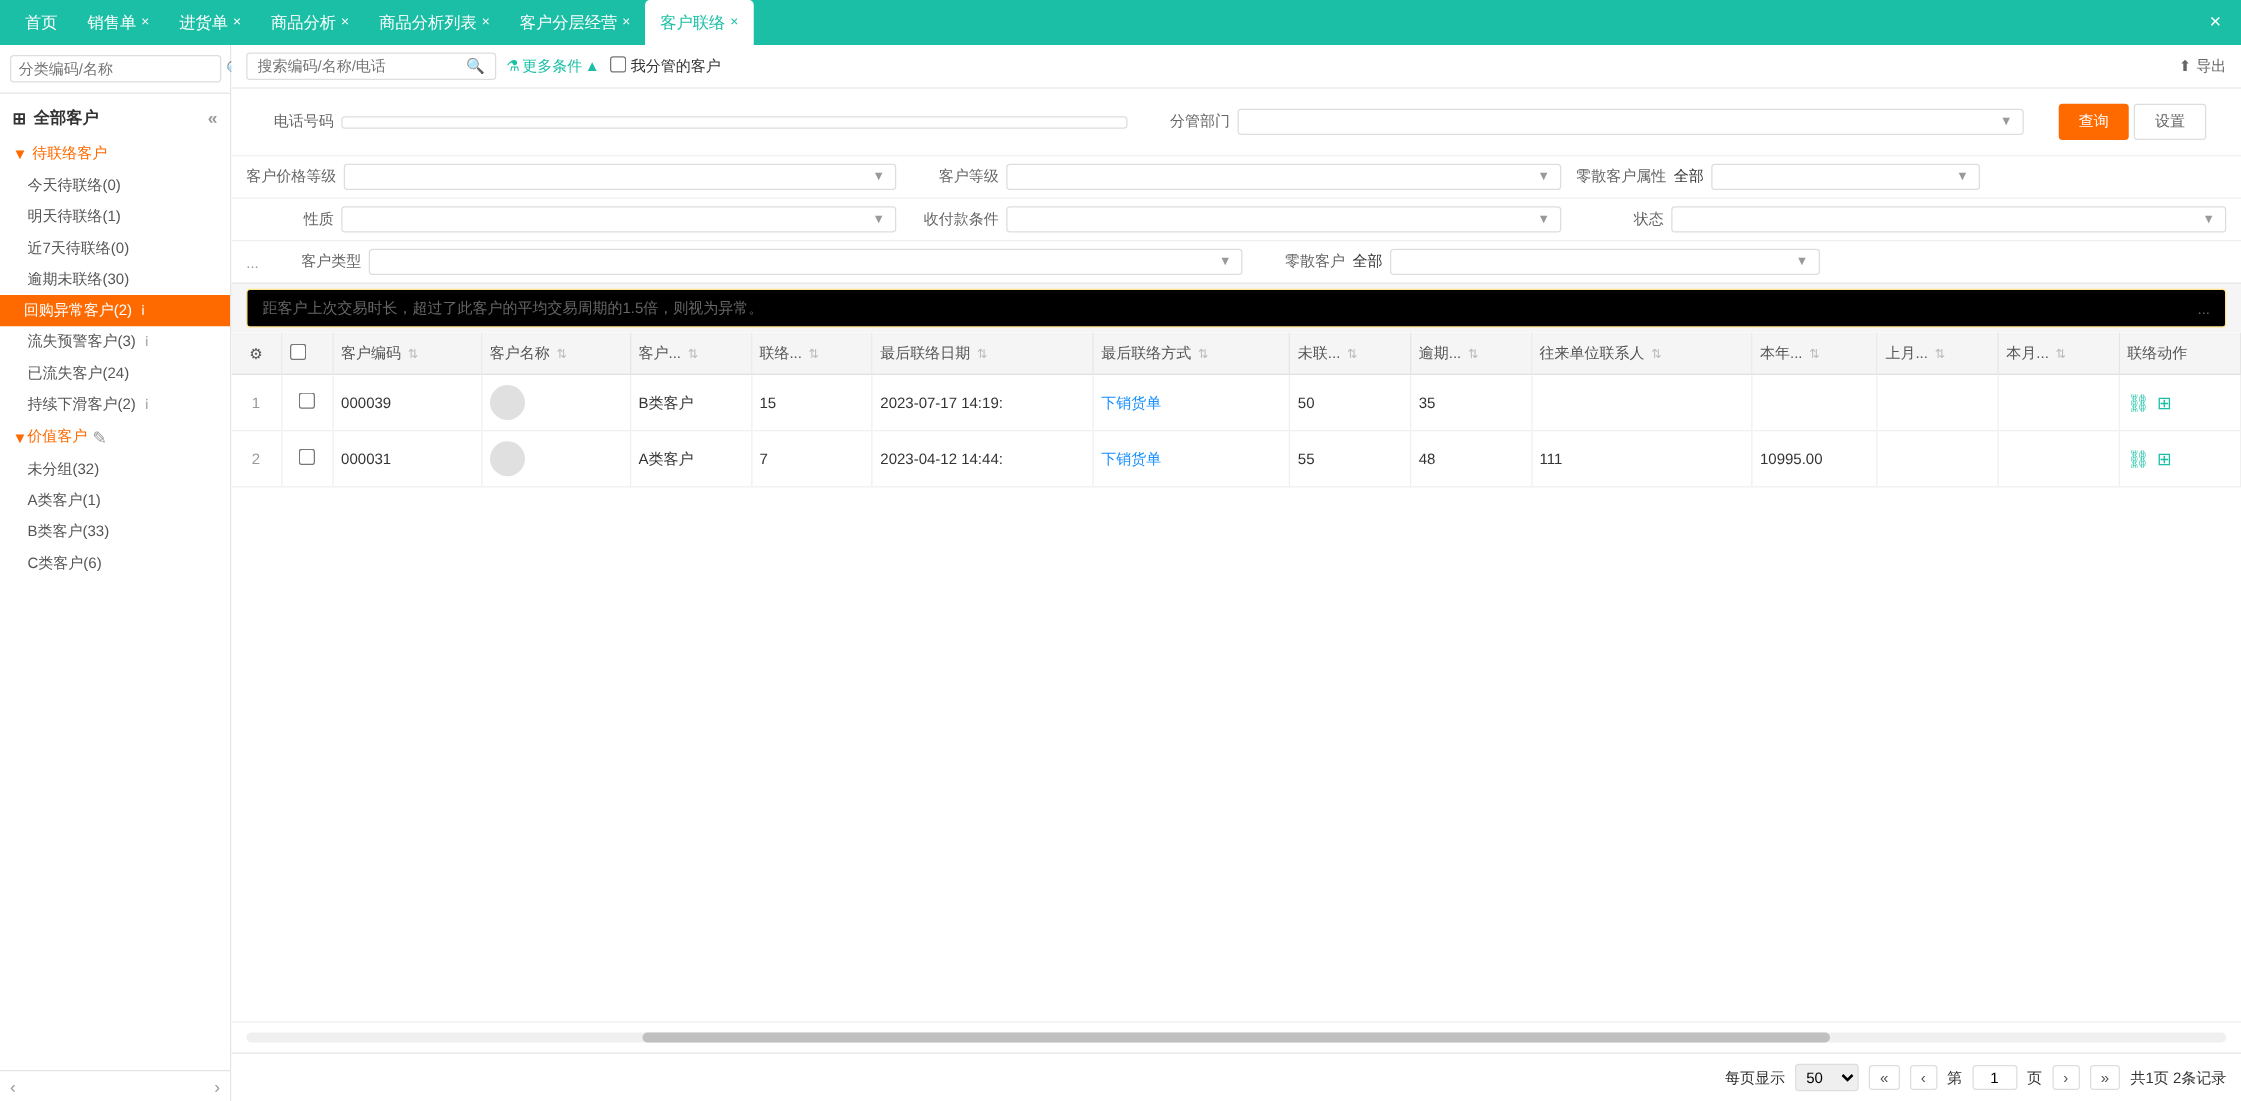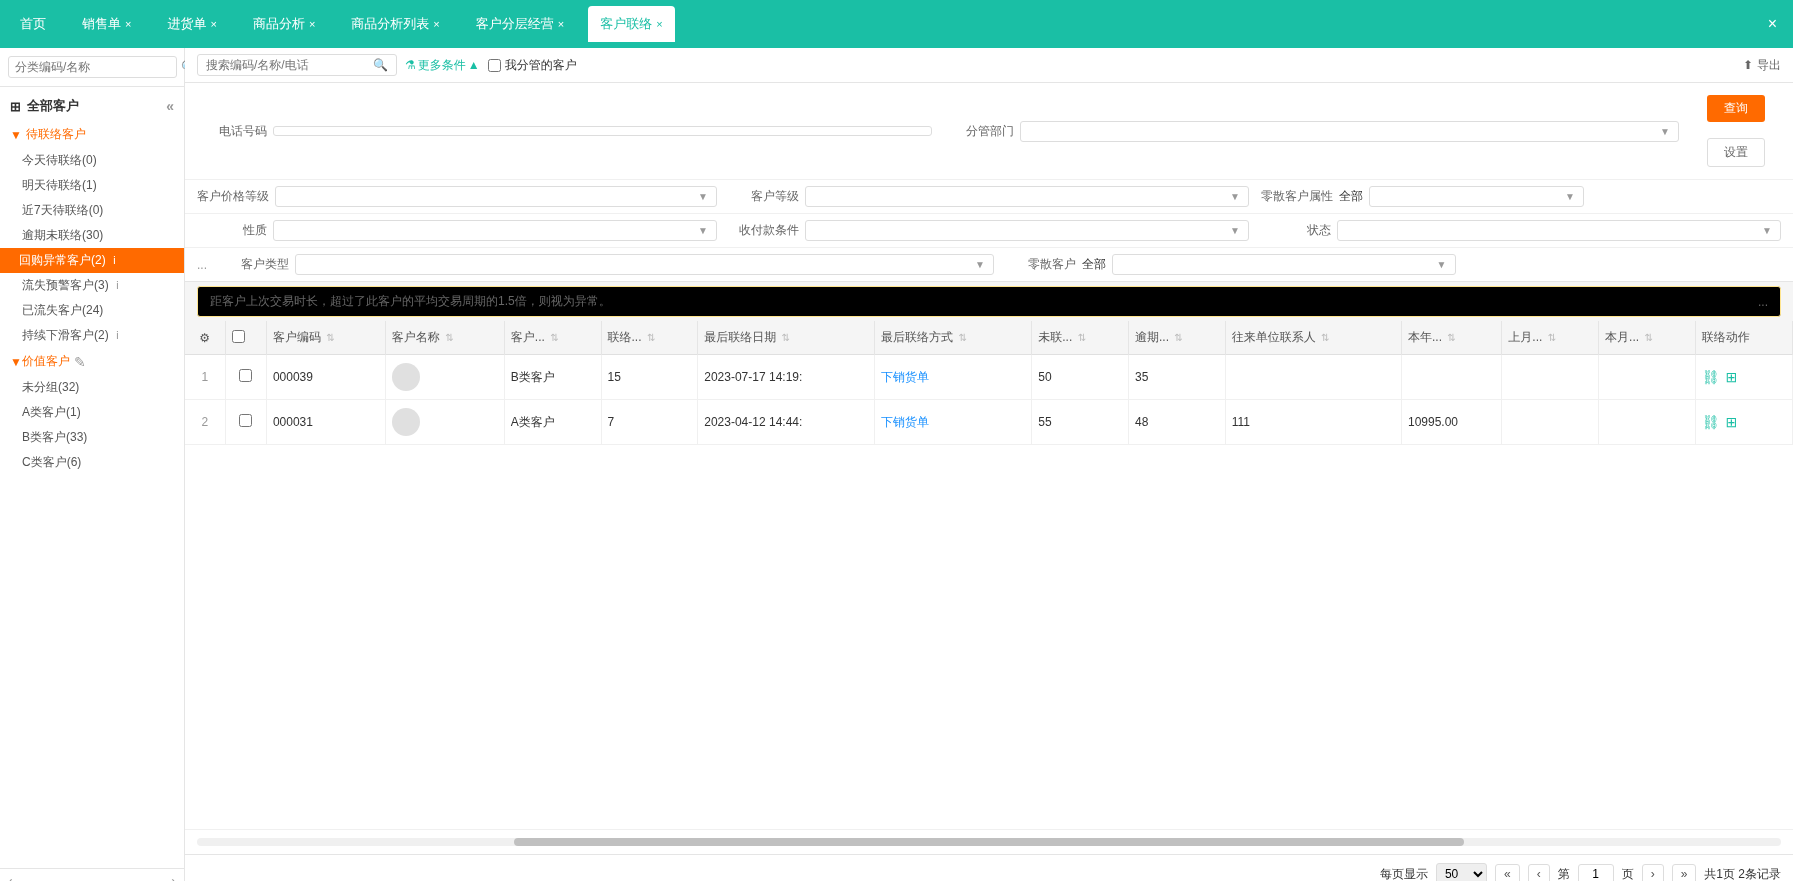--- a/index.html
+++ b/index.html
@@ -1,22 +1,21 @@
 <!DOCTYPE html>
 <html><head>
   <meta charset="utf-8">
   <style>
     * { box-sizing: border-box; margin: 0; padding: 0; }
     body { font-family: "Microsoft YaHei", sans-serif; font-size: 12px; background: #f5f5f5; color: #333; overflow: hidden; }
 
     
     .top-nav {
-      display: flex; align-items: center; background: #1abfa5; height: 48px; padding: 0 8px;
+      display: flex; align-items: center; background: #1abfa5; height: 36px; padding: 0 8px;
       position: relative;
-      gap: 12px;
     }
     .top-nav .nav-item {
       display: flex; align-items: center; padding: 0 12px; height: 36px; color: #fff;
       cursor: pointer; font-size: 13px; white-space: nowrap;
     }
     .top-nav .nav-item.active {
       background: #fff; color: #1abfa5; border-radius: 4px 4px 0 0;
     }
     .top-nav .nav-close {
       margin-left: 4px; font-size: 11px; color: #fff; cursor: pointer;
@@ -76,21 +75,21 @@
     .filter-search {
       display: flex; align-items: flex-start; border: 1px solid #ddd; border-radius: 3px;
       padding: 3px 8px; min-width: 200px;
     }
     .filter-search input { border: none; outline: none; font-size: 12px; flex: 1; }
     .filter-search .icon { color: #1abfa5; }
     .filter-more {
       display: flex; align-items: center; color: #1abfa5; cursor: pointer; font-size: 12px; gap: 2px;
     }
     .filter-checkbox {
-      display: flex; align-items: center; gap: 4px; font-size: 12px;
+      display: flex; align-items: flex-start; gap: 4px; font-size: 12px;
     }
     .export-btn {
       margin-left: auto; display: flex; align-items: center; gap: 4px; color: #666; cursor: pointer; font-size: 12px;
     }
 
     
     .advanced-filters {
       background: #fff; border-bottom: 1px solid #e5e5e5;
     }
     .filter-row {
@@ -102,21 +101,21 @@
     }
     .filter-label { color: #666; font-size: 12px; white-space: nowrap; min-width: 70px; text-align: right; }
     .filter-input {
       flex: 1; border: 1px solid #ddd; border-radius: 3px; padding: 4px 8px; font-size: 12px;
       display: flex; align-items: center; justify-content: space-between; cursor: pointer;
       background: #fff; min-width: 0;
     }
     .filter-input .chevron { color: #999; font-size: 10px; }
     .filter-dots { color: #999; cursor: pointer; }
     .action-btns {
-      display: flex; flex-direction: column; gap: 16px; padding: 6px 16px;
+      display: flex; gap: 4px; padding: 6px 16px;
     }
     .btn-query {
       background: #ff6a00; color: #fff; border: none; border-radius: 3px;
       padding: 5px 16px; cursor: pointer; font-size: 12px;
     }
     .btn-settings {
       background: #fff; color: #666; border: 1px solid #ddd; border-radius: 3px;
       padding: 5px 16px; cursor: pointer; font-size: 12px;
     }
 

